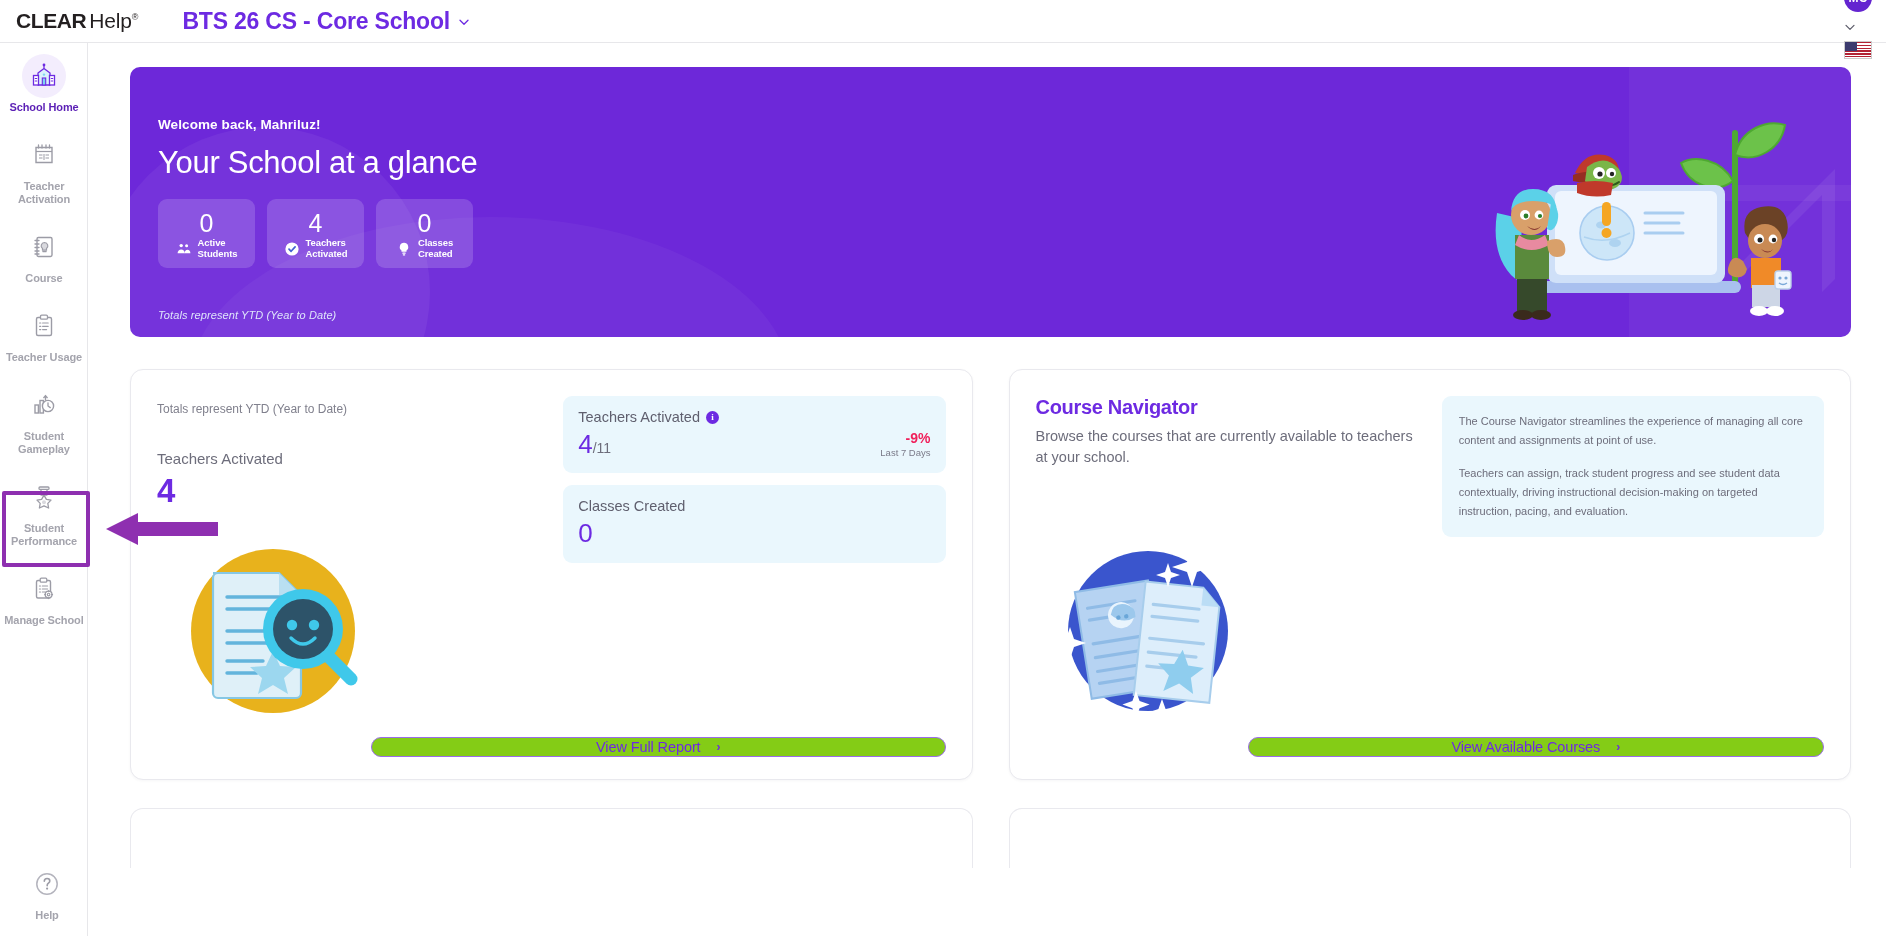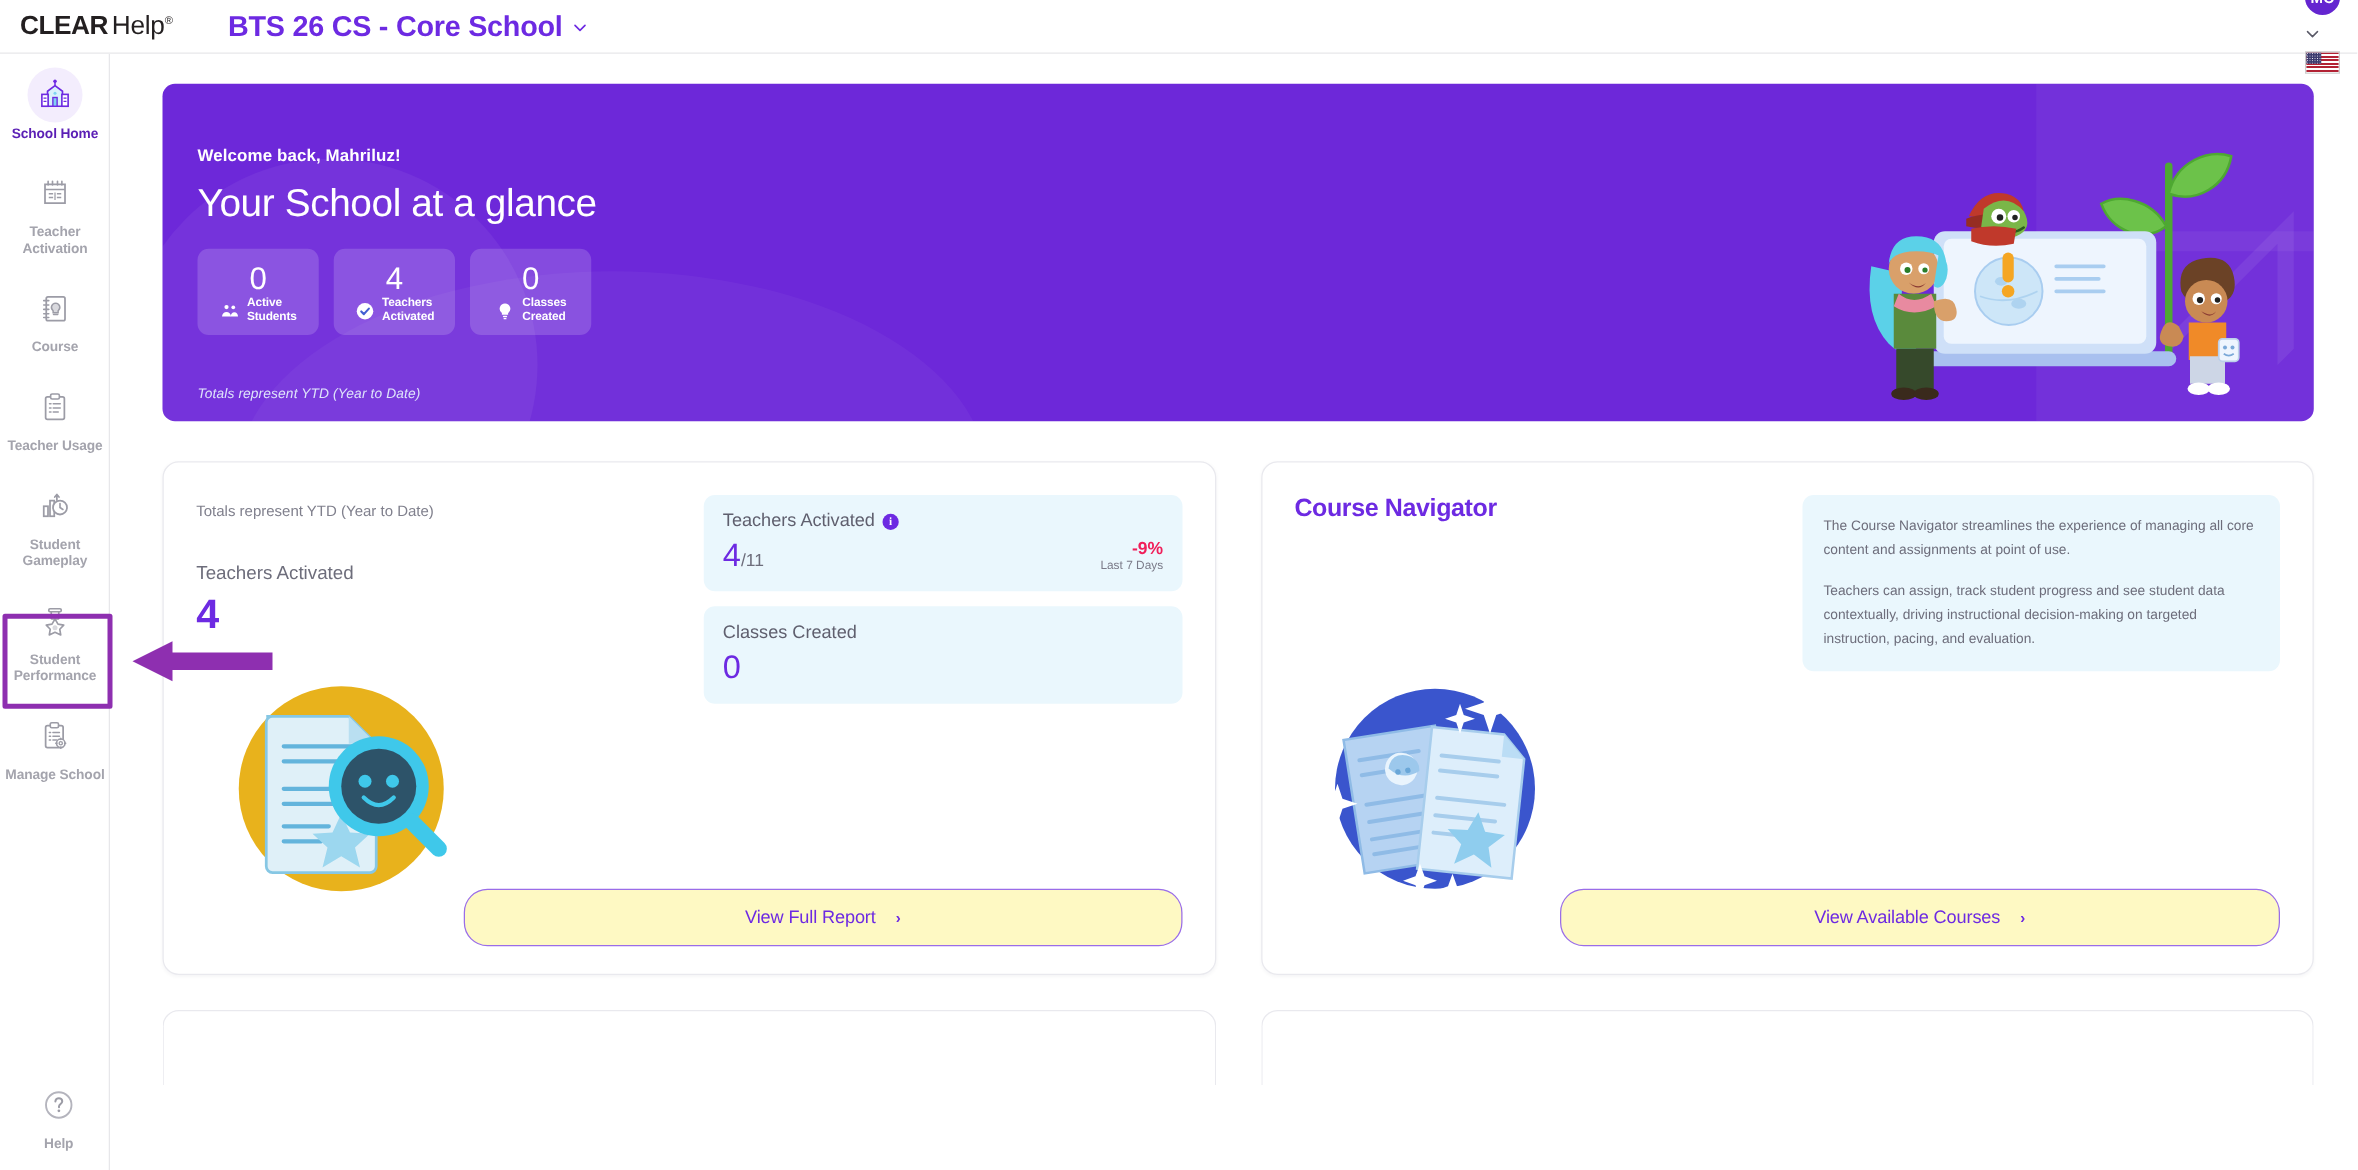--- a/index.html
+++ b/index.html
@@ -144,21 +144,21 @@
 
   .infobox{background:#eaf7fd;border-radius:9px;padding:16px 17px;}
   .infobox p{font-size:11px;color:#6d6d7b;line-height:19px;}
   .infobox p + p{margin-top:14px;}
 
   .card-art{position:absolute;left:0;right:0;bottom:64px;display:flex;justify-content:center;}
   .card-art.ca-left{justify-content:flex-start;padding-left:46px;bottom:62px;}
   .card-art.ca-right{justify-content:flex-start;padding-left:42px;bottom:60px;}
   .cta{
     position:absolute; bottom:22px; display:flex;align-items:center;justify-content:center;gap:16px;
-    height:46px;border:1.3px solid #9a6de8;border-radius:19px;background:#fef9c3;
+    height:20px;border:1.3px solid #9a6de8;border-radius:19px;background:#84cc16;
     color:#6d2ae2;font-size:14.5px;font-weight:400;cursor:pointer;letter-spacing:-.1px;
   }
   .cta.cta-a{left:240px;right:26px;}
   .cta.cta-b{left:238px;right:26px;}
   .cta .c-arrow{font-size:12px;font-weight:700;}
 
   
   .grid2{display:flex;gap:36px;margin:28px 35px 0 42px;}
   .card-stub{flex:1;height:60px;border:1px solid #e9e9ee;border-top-left-radius:13px;
     border-top-right-radius:13px;border-bottom:none;background:#fff;}
@@ -509,20 +509,21 @@
         <div class="cta cta-a">
           <span>View Full Report</span>
           <span class="c-arrow">›</span>
         </div>
       </div>
 
       <div class="card">
         <div class="card-cols">
           <div class="card-left">
             <div class="card-title">Course Navigator</div>
+            <div class="card-desc">Browse the courses that are currently available to teachers at your school.</div>
           </div>
           <div class="card-right">
             <div class="infobox">
               <p>The Course Navigator streamlines the experience of managing all core content and assignments at point of use.</p>
               <p>Teachers can assign, track student progress and see student data contextually, driving instructional decision-making on targeted instruction, pacing, and evaluation.</p>
             </div>
           </div>
         </div>
 
         <div class="card-art ca-right">

